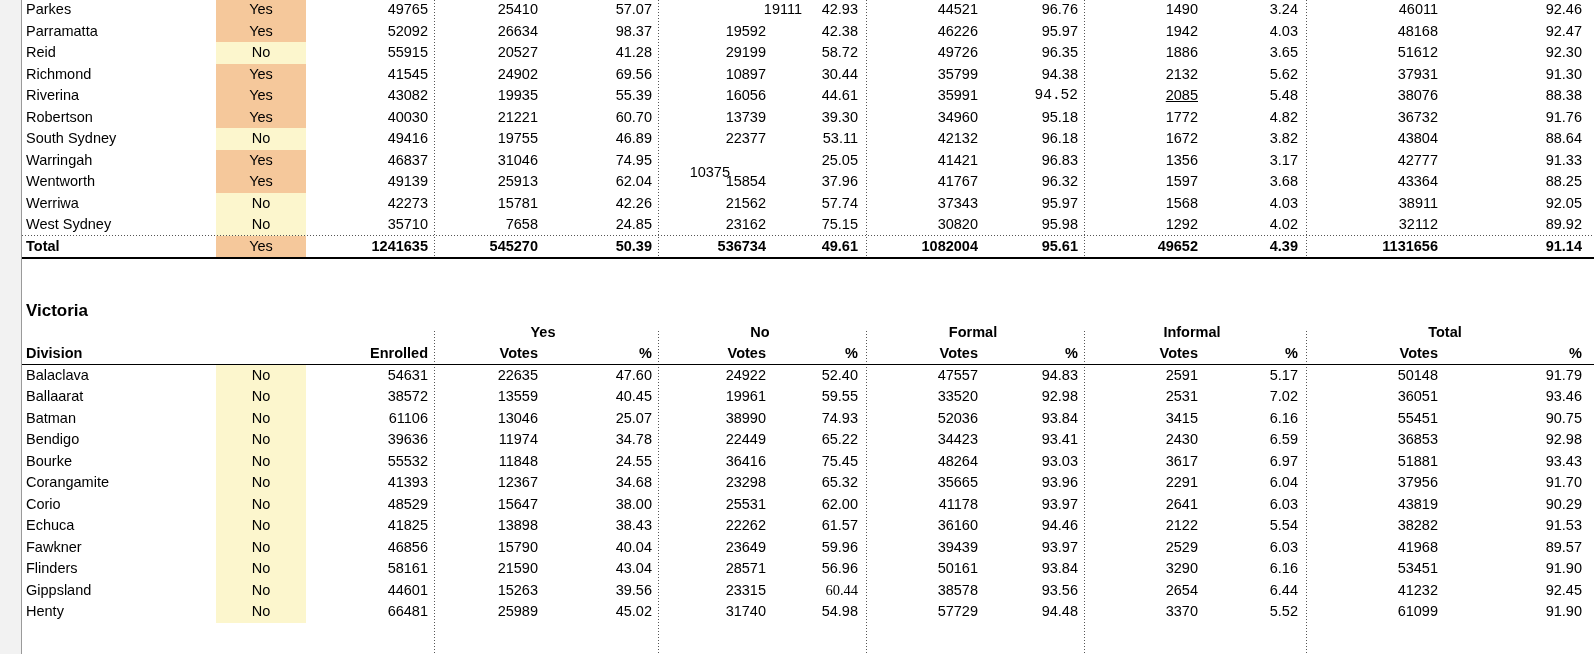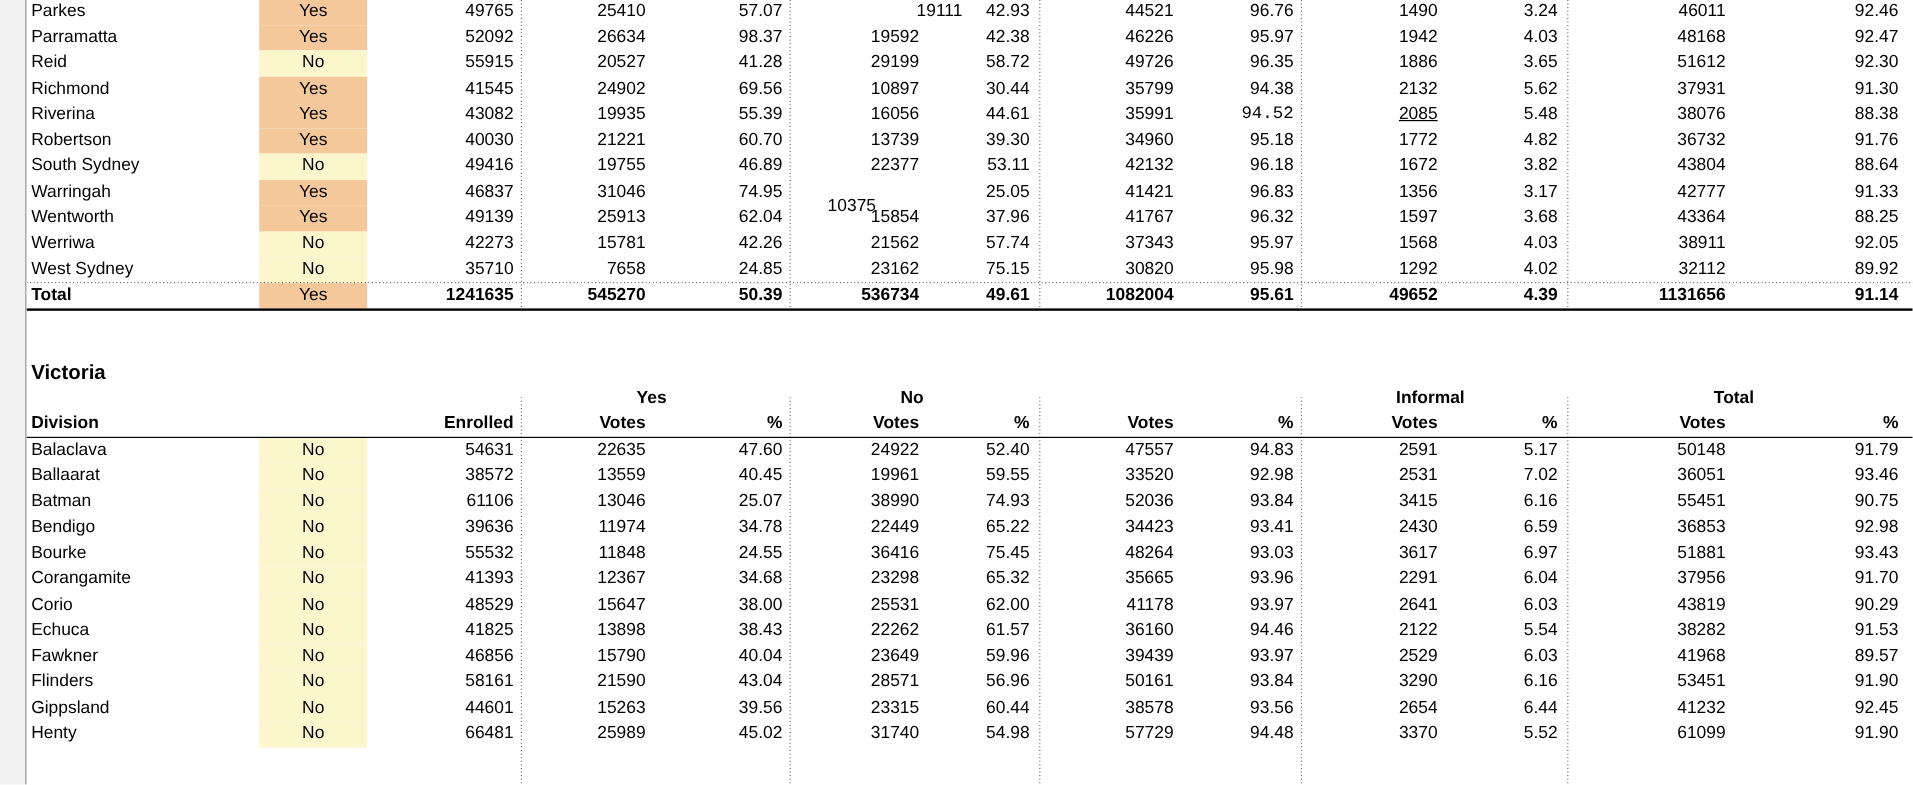--- a/index.html
+++ b/index.html
@@ -315,20 +315,21 @@
         <div class="cell c-num bold" style="left: 1426px; width: 140px;">91.14</div>
       </div>
       <div class="row" style="top: 257px;"></div>
       <div class="row" style="top: 278.5px;"></div>
       <div class="row" style="top: 300px;">
         <div class="section-title" style="left: 4px; top: 0px;">Victoria</div>
       </div>
       <div class="row" style="top: 321.5px;">
         <div class="grouphead" style="left: 412px; top: 0px; width: 218px;">Yes</div>
         <div class="grouphead" style="left: 640px; top: 0px; width: 196px;">No</div>
+        <div class="grouphead" style="left: 846px; top: 0px; width: 210px;">Formal</div>
         <div class="grouphead" style="left: 1064px; top: 0px; width: 212px;">Informal</div>
         <div class="grouphead" style="left: 1286px; top: 0px; width: 274px;">Total</div>
       </div>
       <div class="row" style="top: 343px;">
         <div class="colhead" style="left: 4px; top: 0px; width: 190px;">Division</div>
         <div class="colhead" style="left: 264px; top: 0px; width: 148px; text-align: right; padding-right: 6px;">Enrolled</div>
         <div class="colhead" style="left: 412px; top: 0px; width: 110px; text-align: right; padding-right: 6px;">Votes</div>
         <div class="colhead" style="left: 526px; top: 0px; width: 110px; text-align: right; padding-right: 6px;">%</div>
         <div class="colhead" style="left: 640px; top: 0px; width: 110px; text-align: right; padding-right: 6px;">Votes</div>
         <div class="colhead" style="left: 730px; top: 0px; width: 112px; text-align: right; padding-right: 6px;">%</div>
@@ -489,21 +490,21 @@
         <div class="cell c-num" style="left: 1286px; width: 136px;">53451</div>
         <div class="cell c-num" style="left: 1426px; width: 140px;">91.90</div>
       </div>
       <div class="row" style="top: 579.5px;">
         <div class="cell c-div">Gippsland</div>
         <div class="cell c-vote shade-no">No</div>
         <div class="cell c-num" style="left: 264px; width: 148px;">44601</div>
         <div class="cell c-num" style="left: 412px; width: 110px;">15263</div>
         <div class="cell c-num" style="left: 526px; width: 110px;">39.56</div>
         <div class="cell c-num" style="left: 640px; width: 110px;">23315</div>
-        <div class="cell c-num" style="left: 730px; width: 112px;">60.44</div>
+        <div class="cell c-num" style="left: 730px; width: 112px; font-family: Liberation Serif, serif;">60.44</div>
         <div class="cell c-num" style="left: 846px; width: 116px;">38578</div>
         <div class="cell c-num" style="left: 966px; width: 96px;">93.56</div>
         <div class="cell c-num" style="left: 1064px; width: 118px;">2654</div>
         <div class="cell c-num" style="left: 1186px; width: 96px;">6.44</div>
         <div class="cell c-num" style="left: 1286px; width: 136px;">41232</div>
         <div class="cell c-num" style="left: 1426px; width: 140px;">92.45</div>
       </div>
       <div class="row" style="top: 601px;">
         <div class="cell c-div">Henty</div>
         <div class="cell c-vote shade-no">No</div>

